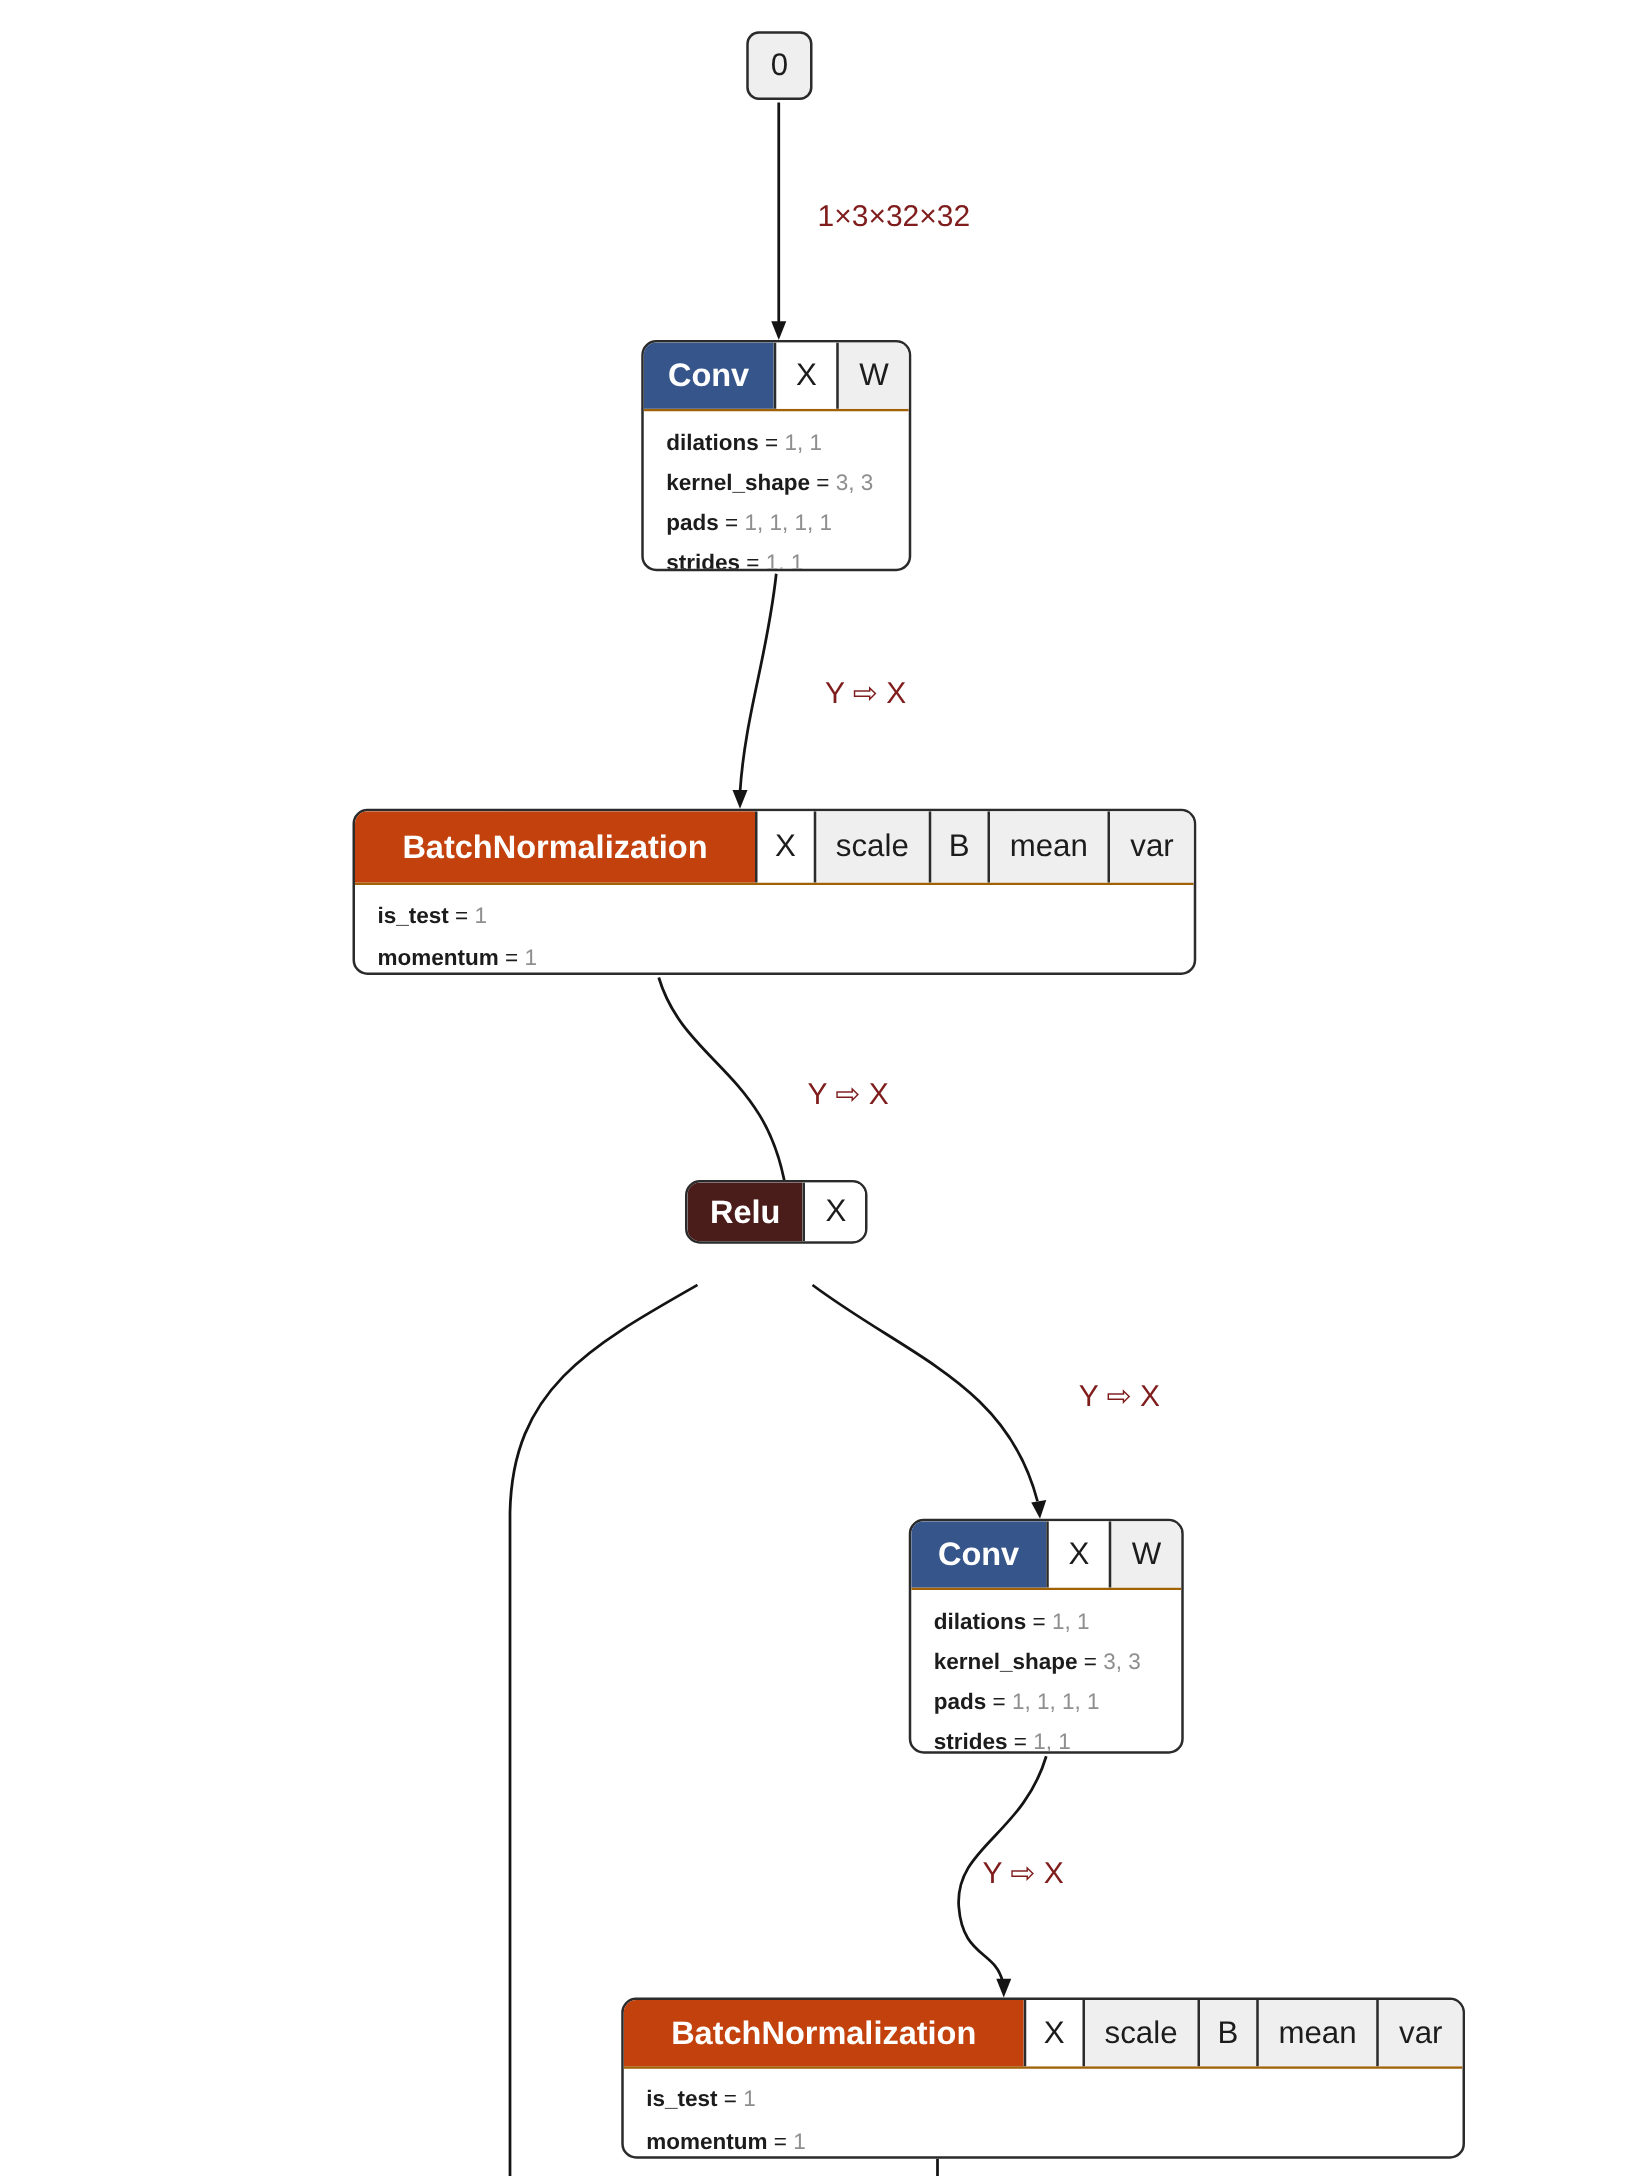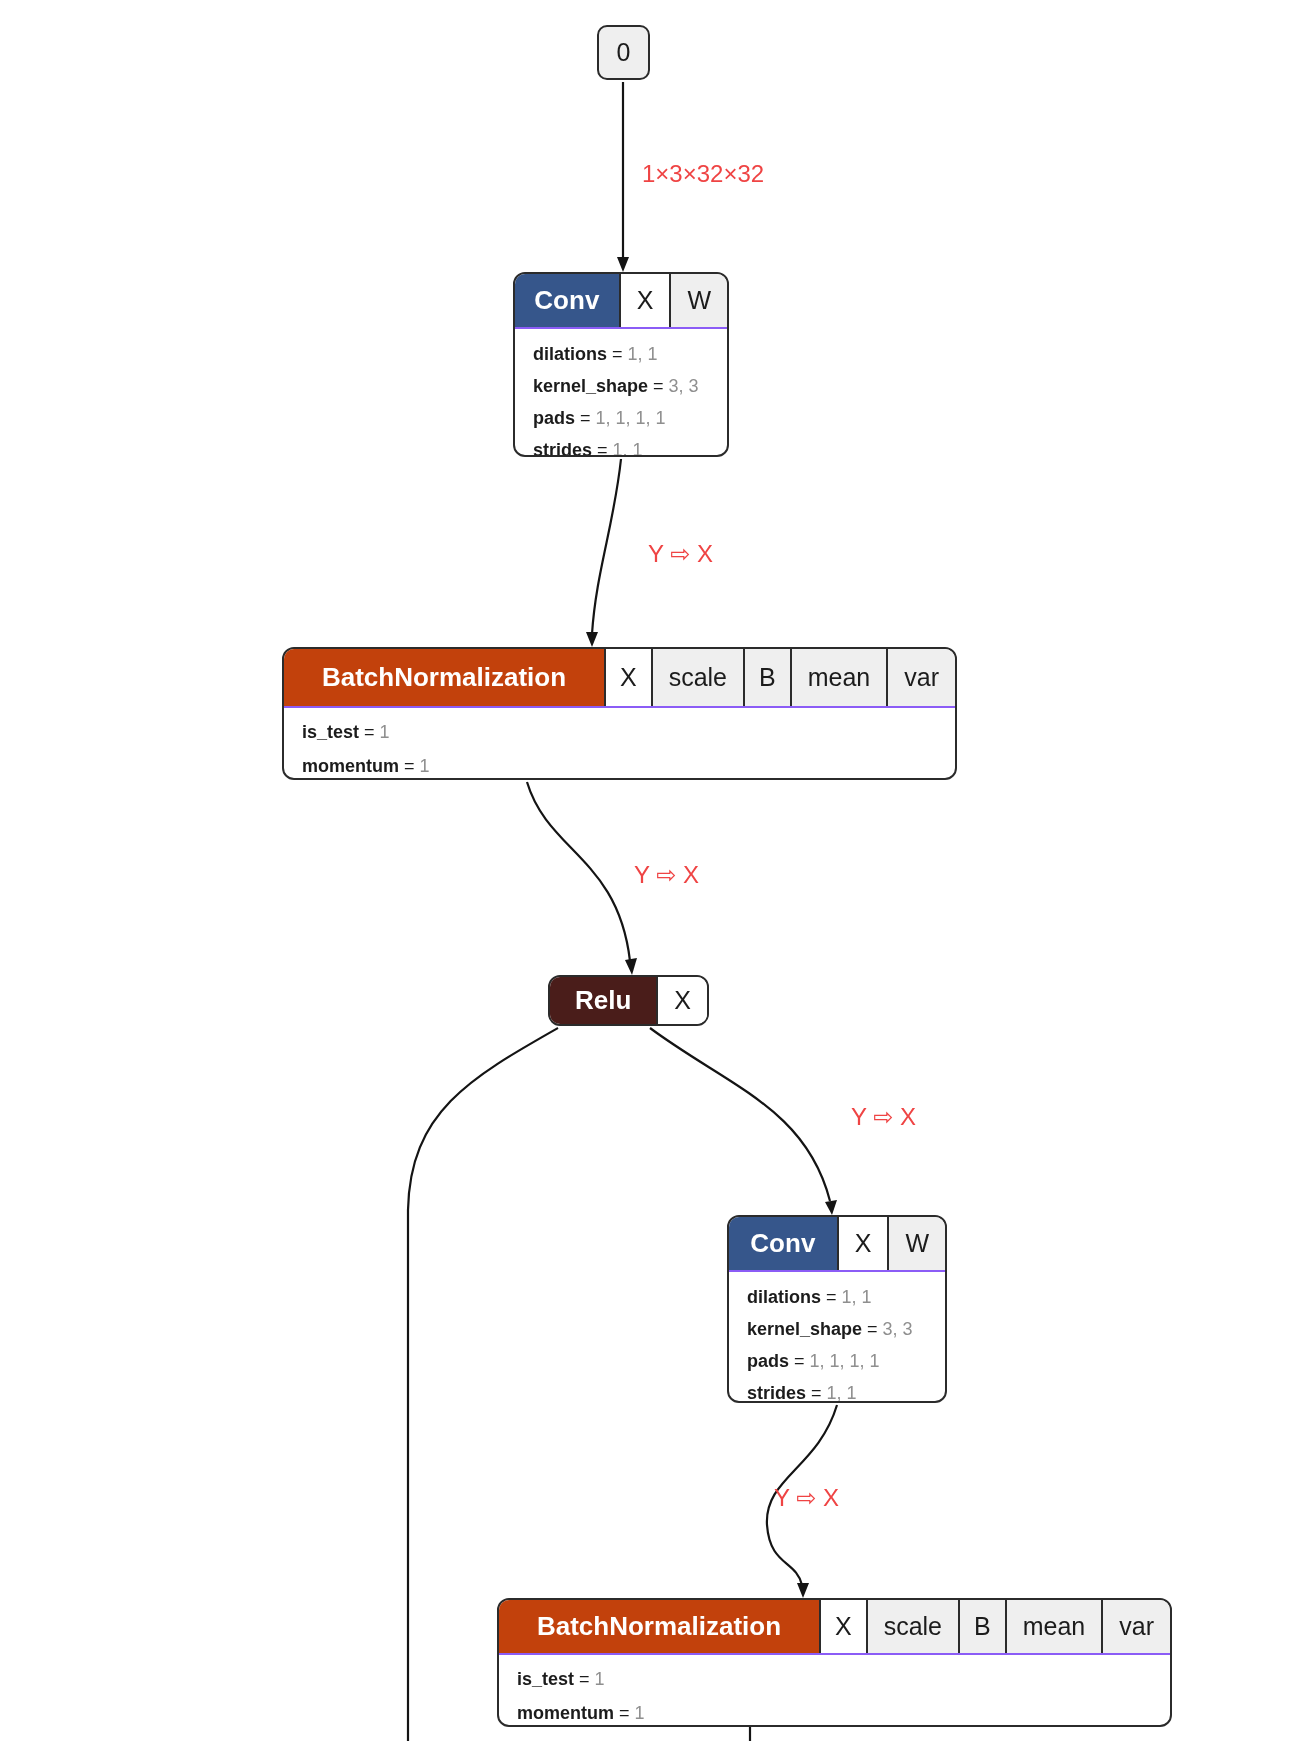--- a/index.html
+++ b/index.html
@@ -15,21 +15,21 @@
   svg.edges polygon{fill:#141414;stroke:none;}
 
   .node{
     position:absolute;
     box-sizing:border-box;
     background:#ffffff;
     border:2.5px solid #2b2b2b;
     border-radius:12px;
     overflow:hidden;
   }
-  .hdr{display:flex;align-items:stretch;border-bottom:2px solid #8b5cf6;}
+  .hdr{display:flex;align-items:stretch;border-bottom:2px solid #a16207;}
   .hdr.no-attrs{border-bottom:none;height:100%;}
   .cell{
     display:flex;align-items:center;justify-content:center;
     font-size:25px;color:#1c1c1c;
     border-left:2px solid #2b2b2b;
     padding:0 16px;white-space:nowrap;box-sizing:border-box;
     flex:0 0 auto;
   }
   .cell:first-child{border-left:none;}
   .cell.op{flex:1 1 auto;font-weight:bold;color:#ffffff;font-size:26px;padding:0 18px;}
@@ -45,21 +45,21 @@
   .attr .val{color:#8f8f8f;}
 
   .io-node{
     position:absolute;box-sizing:border-box;
     background:#efefef;border:2.5px solid #2b2b2b;border-radius:10px;
     display:flex;align-items:center;justify-content:center;
     font-size:25px;color:#1c1c1c;
   }
   .edge-label{
     position:absolute;
-    font-size:24px;color:#ef4444;white-space:nowrap;
+    font-size:24px;color:#7f1d1d;white-space:nowrap;margin-left:12px;
   }
 </style>
 </head>
 <body>
 
 <div id="canvas">
 
   <svg class="edges" width="1300" height="1741">
     <path d="M623,82 L623,266"></path>
     <polygon points="617,257 629,257 623,272"></polygon>
@@ -111,21 +111,21 @@
       <div class="cell init" style="padding:0 14px;">B</div>
       <div class="cell init">mean</div>
       <div class="cell init">var</div>
     </div>
     <div class="attrs" style="padding-top:7px;">
       <div class="attr" style="line-height:34px;"><b>is_test</b><span> = </span><span class="val">1</span></div>
       <div class="attr" style="line-height:34px;"><b>momentum</b><span> = </span><span class="val">1</span></div>
     </div>
   </div>
 
-  <div class="node" style="left:548px;top:975px;width:161px;height:51px;">
+  <div class="node" style="left:548px;top:944px;width:146px;height:51px;">
     <div class="hdr no-attrs">
       <div class="cell op relu">Relu</div>
       <div class="cell in">X</div>
     </div>
   </div>
 
   <div class="node" style="left:727px;top:1215px;width:220px;height:188px;">
     <div class="hdr" style="height:53px;">
       <div class="cell op conv">Conv</div>
       <div class="cell in">X</div>

